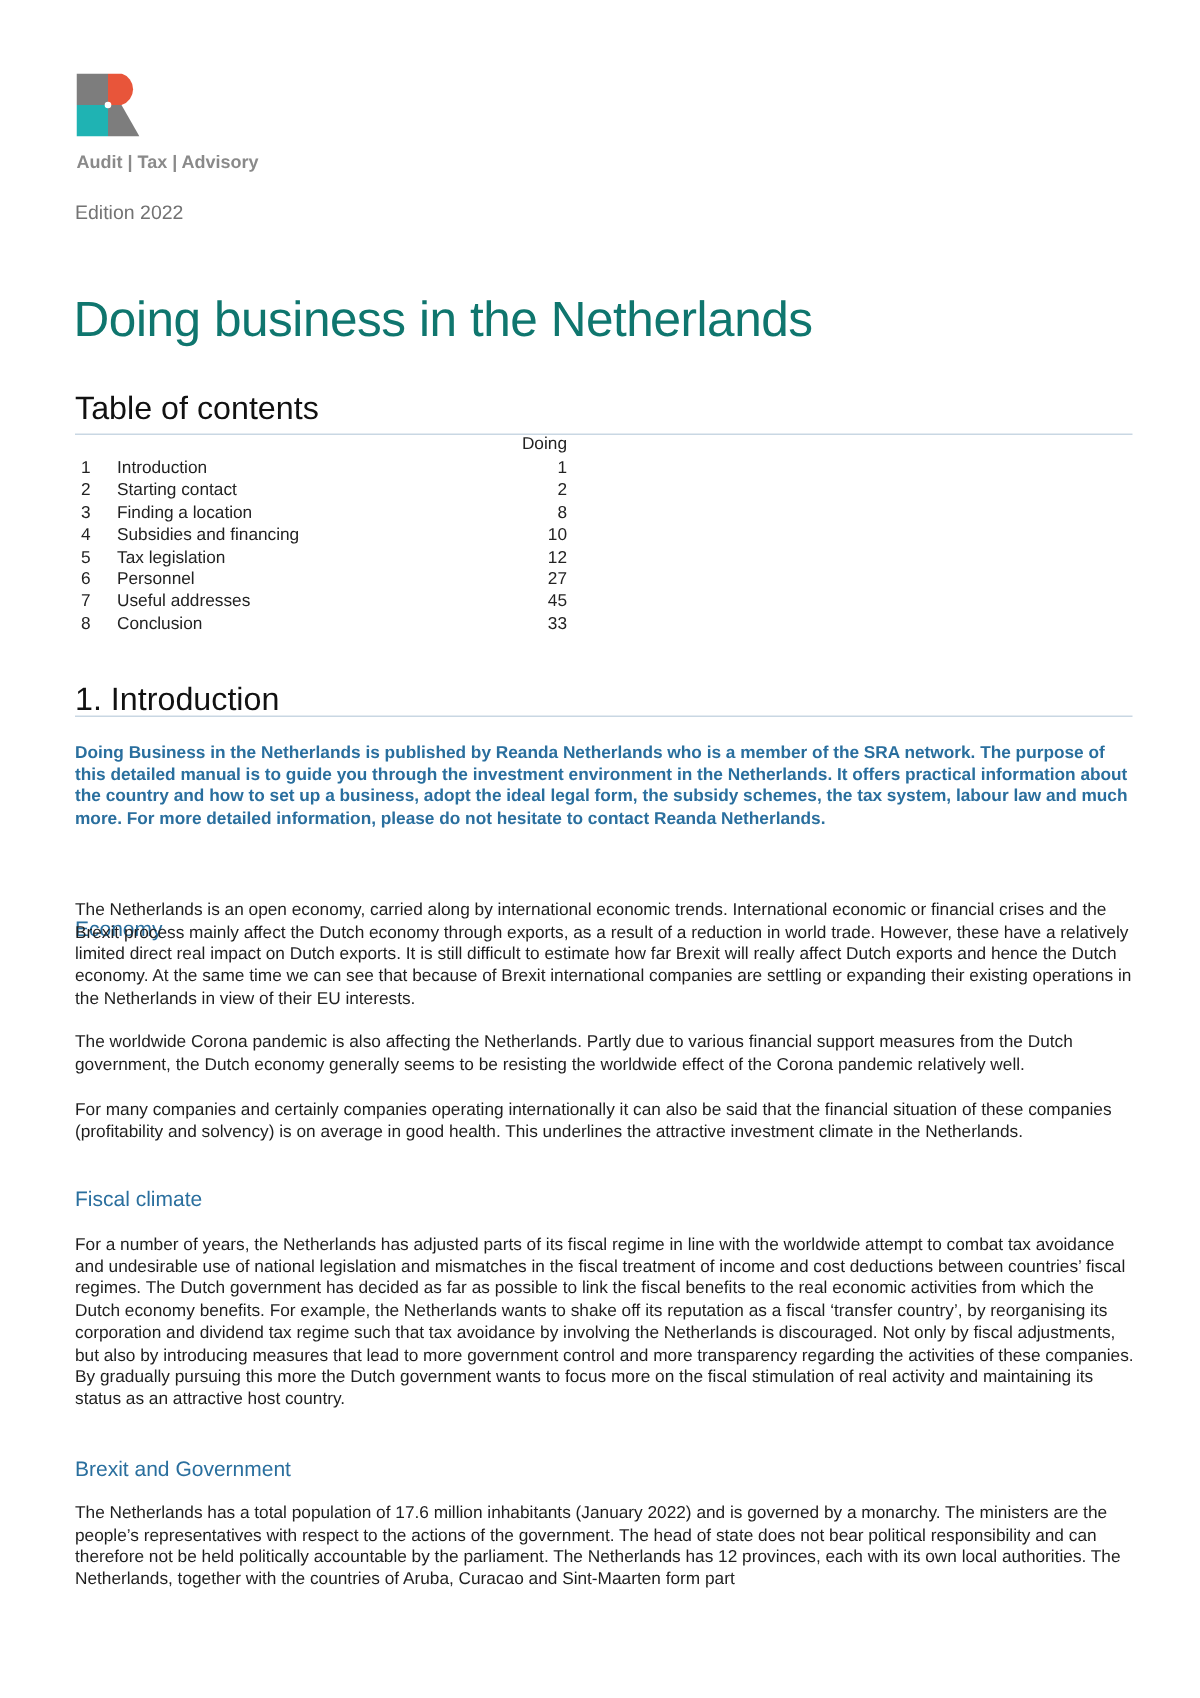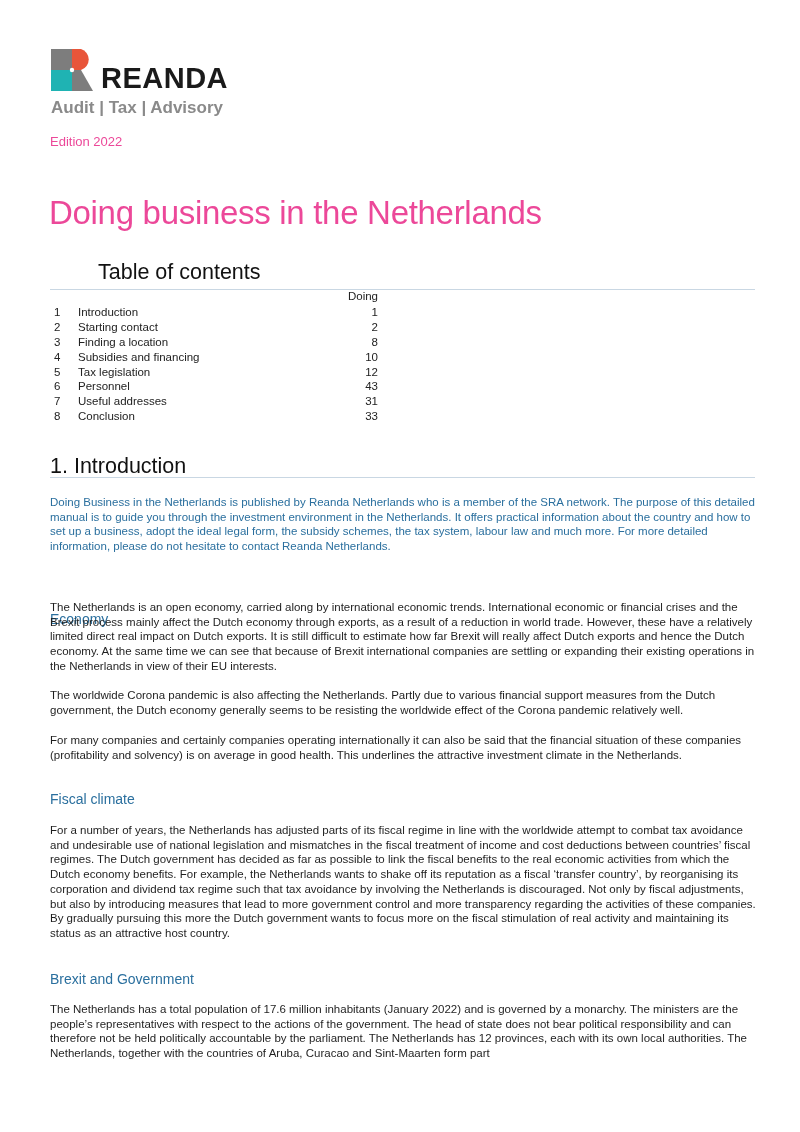--- a/index.html
+++ b/index.html
@@ -3,64 +3,63 @@
   <meta charset="utf-8">
   <style>
     html, body { margin: 0; padding: 0; background: #ffffff; }
     body { width: 800px; height: 1132px; position: relative; overflow: hidden;
            font-family: "Liberation Sans", sans-serif; color: #1a1a1a; }
 
     .logo { position: absolute; left: 51px; top: 49px; width: 200px; height: 44px; }
     .logo-mark { position: absolute; left: 0; top: 0; width: 42px; height: 42px; }
     .logo-word { position: absolute; left: 50px; top: 14px; font-size: 29px; font-weight: bold;
                  letter-spacing: 0.5px; color: #1a1a1a; line-height: 30px; }
-    .tagline { position: absolute; left: 51px; top: 97px; font-size: 17px; font-weight: bold;
+    .tagline { position: absolute; left: 51px; top: 97px; font-size: 12px; font-weight: bold;
                color: #8a8a8a; line-height: 22px; }
-    .edition { position: absolute; left: 50px; top: 134px; font-size: 13px; color: #ec4899; }
+    .edition { position: absolute; left: 50px; top: 134px; font-size: 13px; color: #737373; }
 
     .title { position: absolute; left: 49px; top: 193px; font-size: 33px; font-weight: normal;
-             color: #ec4899; line-height: 40px; margin: 0; letter-spacing: -0.3px; }
+             color: #0f766e; line-height: 40px; margin: 0; letter-spacing: -0.3px; }
 
     .h1 { position: absolute; left: 50px; font-size: 21.5px; font-weight: normal; color: #111;
           margin: 0; line-height: 26px; }
     .rule { position: absolute; left: 50px; width: 705px; height: 1px; background: #c9d7e3; }
 
     .toc { position: absolute; left: 50px; top: 290px; width: 340px; font-size: 11.5px; color: #222; }
     .toc-page-hdr { position: absolute; right: 12px; top: 0; }
     .toc-row { position: absolute; left: 0; width: 328px; height: 15px; line-height: 15px; }
     .toc-num { position: absolute; left: 4px; }
     .toc-label { position: absolute; left: 28px; }
     .toc-pg { position: absolute; right: 0; }
 
     .h2 { position: absolute; left: 50px; font-size: 14px; font-weight: normal; color: #2a6f9e;
           margin: 0; line-height: 18px; }
     .para { position: absolute; left: 50px; width: 708px; font-size: 11.5px; line-height: 14.7px;
             color: #1f1f1f; margin: 0; }
-    .para.lead { color: #2a6f9e; }
+    .para.lead { color: #2a6f9e; font-weight: bold; }
   </style>
 </head>
 <body>
 
 <div class="logo">
   <svg class="logo-mark" viewBox="0 0 42 42" width="42" height="42">
     <rect x="0" y="0" width="21" height="21" fill="#7d7d7d"></rect>
     <path d="M21 0 H30 A11 11 0 0 1 30 21 H21 Z" fill="#e8553a"></path>
     <rect x="0" y="21" width="21" height="21" fill="#1fb3b3"></rect>
     <path d="M21 21 H30 L42 42 H21 Z" fill="#7d7d7d"></path>
     <circle cx="21" cy="21" r="2.2" fill="#ffffff"></circle>
   </svg>
-  <span class="logo-word">REANDA</span>
 </div>
 <div class="tagline">Audit | Tax | Advisory</div>
 
 <div class="edition">Edition 2022</div>
 
 <h1 class="title">Doing business in the Netherlands</h1>
 
-<h2 class="h1" style="top:259px;margin-left:48px;">Table of contents</h2>
+<h2 class="h1" style="top:259px;">Table of contents</h2>
 <div class="rule" style="top:289px;"></div>
 
 <div class="toc">
   <span class="toc-page-hdr">Doing</span>
   <div class="toc-row" style="top:15px;">
     <span class="toc-num">1</span>
     <span class="toc-label">Introduction</span>
     <span class="toc-pg">1</span>
   </div>
   <div class="toc-row" style="top:30px;">
@@ -79,26 +78,26 @@
     <span class="toc-pg">10</span>
   </div>
   <div class="toc-row" style="top:75px;">
     <span class="toc-num">5</span>
     <span class="toc-label">Tax legislation</span>
     <span class="toc-pg">12</span>
   </div>
   <div class="toc-row" style="top:89px;">
     <span class="toc-num">6</span>
     <span class="toc-label">Personnel</span>
-    <span class="toc-pg">43</span>
+    <span class="toc-pg">27</span>
   </div>
   <div class="toc-row" style="top:104px;">
     <span class="toc-num">7</span>
     <span class="toc-label">Useful addresses</span>
-    <span class="toc-pg">31</span>
+    <span class="toc-pg">45</span>
   </div>
   <div class="toc-row" style="top:119px;">
     <span class="toc-num">8</span>
     <span class="toc-label">Conclusion</span>
     <span class="toc-pg">33</span>
   </div>
 </div>
 
 <h2 class="h1" style="top:453px;">1. Introduction</h2>
 <div class="rule" style="top:477px;"></div>

